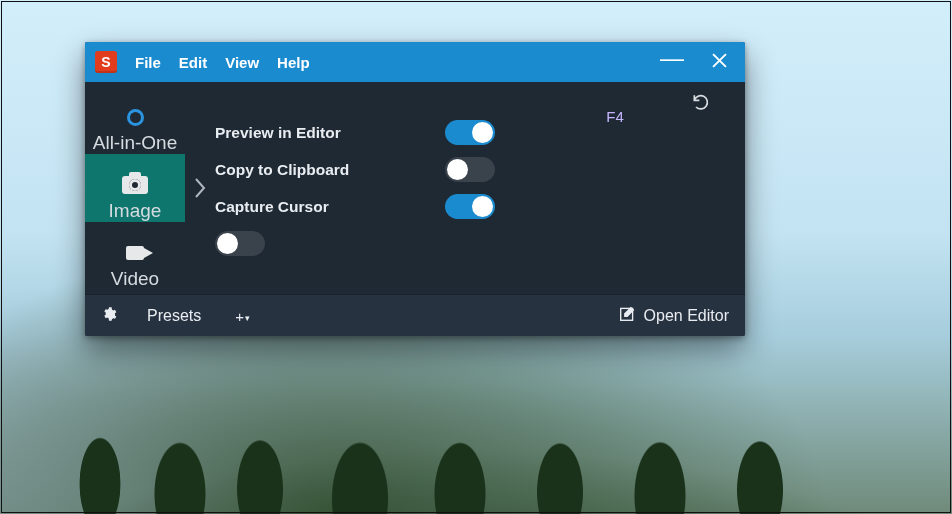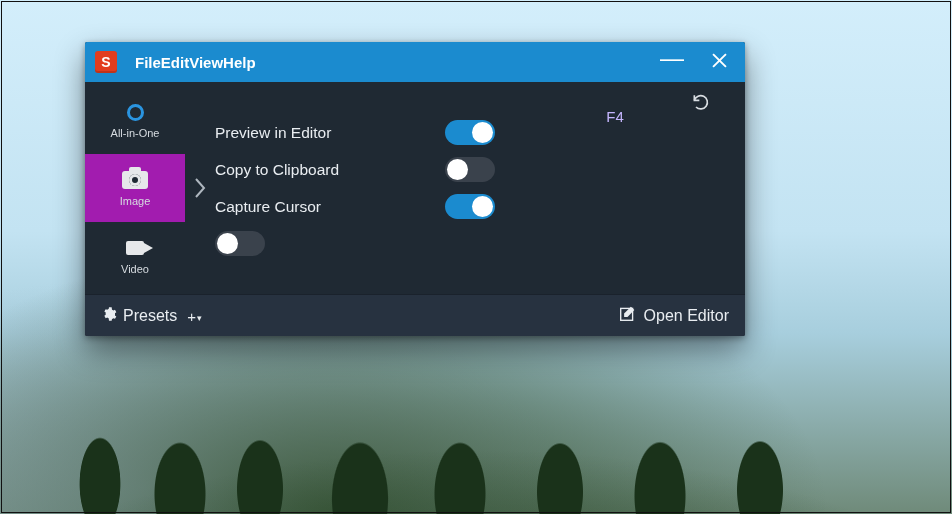--- a/index.html
+++ b/index.html
@@ -46,54 +46,54 @@
     height: 40px; background: #1b8bcf;
     display: flex; align-items: center; padding: 0 8px 0 10px;
   }
   .app-logo {
     width: 22px; height: 22px; background: #e23c1e; border-radius: 3px;
     display: flex; align-items: center; justify-content: center;
     color: #fff; font-weight: 700; font-size: 14px;
     margin-right: 18px;
     box-shadow: inset 0 -2px 0 rgba(0,0,0,0.15);
   }
-  .menubar { display: flex; }
+  .menubar { display: flex; gap: 18px; }
   .menubar span { font-size: 15px; color: #fff; cursor: default; font-weight:600; }
   .title-spacer { flex: 1; }
   .win-controls { display: flex; gap: 28px; align-items: center; color: #fff; padding-right:10px;}
   .win-min { font-size: 24px; line-height:0; position:relative; top:-4px;}
   .win-close svg { width: 15px; height: 15px; }
 
   
   .body {
     display: flex; background: #1f2933;
   }
 
   
   .modes { display: flex; flex-direction: column; width: 100px; padding-top:4px; padding-bottom:4px;}
   .mode {
-    display:flex; flex-direction:column; align-items:center; justify-content:center;
-    height: 68px; color:#d6dbe0; cursor:pointer; font-size:11px; gap:4px;
+    display:flex; flex-direction:column; align-items:center; justify-content:flex-end;
+    height: 68px; color:#d6dbe0; cursor:pointer; font-size:19px; gap:4px;
     position:relative;
   }
-  .mode.selected { background:#a21caf; }
+  .mode.selected { background:#0f766e; }
   .mode .ico { height:22px; display:flex; align-items:center; justify-content:center;}
   .mode-allinone .ring { width:17px; height:17px; border:3px solid #2a94e0; border-radius:50%; }
   .mode-image .cam-body { width:26px; height:18px; background:#e6e8ea; border-radius:3px; position:relative;}
   .mode-image .cam-body::before{content:"";position:absolute;top:-4px;left:7px;width:12px;height:5px;background:#e6e8ea;border-radius:2px 2px 0 0;}
   .mode-image .cam-body::after{content:"";position:absolute;top:3px;left:7px;width:12px;height:12px;border-radius:50%;background:#1f2933;box-shadow:inset 0 0 0 3px #e6e8ea;}
   .mode-video .vc { width:18px;height:14px;background:#e6e8ea;border-radius:2px;position:relative;}
   .mode-video .vc::after{content:"";position:absolute;right:-9px;top:2px;border-left:9px solid #e6e8ea;border-top:5px solid transparent;border-bottom:5px solid transparent;}
 
   
   .chev { width:30px; display:flex; align-items:center; justify-content:center;}
   .chev svg{ width:12px; height:22px; stroke:#aeb6bf; stroke-width:2; fill:none;}
 
   
-  .options { flex:1; display:flex; flex-direction:column; justify-content:center; gap:12px; padding:18px 10px 18px 0; max-width:290px;}
+  .options { flex:1; display:flex; flex-direction:column; justify-content:center; gap:12px; padding:18px 10px 18px 0; max-width:290px;font-weight:bold;}
   .opt-row { display:flex; align-items:center; justify-content:space-between; font-size:15.5px; color:#e9edf1;}
   .toggle { width:50px; height:25px; border-radius:999px; background:#3a424c; position:relative; }
   .toggle .knob { position:absolute; width:21px; height:21px; border-radius:50%; background:#fff; top:2px; left:2px; transition:none;}
   .toggle.on { background:#1b8bcf;}
   .toggle.on .knob{ left:auto; right:2px;}
 
   
   .capture-area { width:220px; display:flex; flex-direction:column; align-items:center; position:relative; padding-top:12px;}
   .undo-icon{ position:absolute; right:14px; top:10px; }
   .undo-icon svg{ width:20px;height:20px;stroke:#d8dde2;fill:none;stroke-width:2;}
@@ -102,21 +102,21 @@
     display:flex; align-items:center; justify-content:center;
     color:#fff; font-size:18px; font-weight:500;
     box-shadow: 0 4px 10px rgba(0,0,0,0.35), inset 0 -3px 0 rgba(0,0,0,0.12);
     cursor:pointer; margin-top:14px;
   }
   .hotkey{ margin-top:14px; margin-bottom:20px; font-size:15px; color:#c4b5fd;}
 
   
   .footer{
     height:42px; background:#273240; border-top:1px solid #1a222c;
-    display:flex; align-items:center; padding:0 16px; color:#e9edf1; font-size:16px;
+    display:flex; align-items:center; padding:0 16px; color:#e9edf1; font-size:16px;gap:24px;
   }
   .footer .gear svg{width:16px;height:16px;}
   .footer .presets-label{ margin-left:6px;}
   .footer .add { margin-left:10px; font-size:15px; position:relative; top:1px;}
   .footer .spacer{flex:1;}
   .footer .open-ed{ display:flex; align-items:center; gap:8px;}
   .footer .open-ed svg{width:17px;height:17px;stroke:#e9edf1;fill:none;stroke-width:1.6;}
 
 </style>
 </head>

